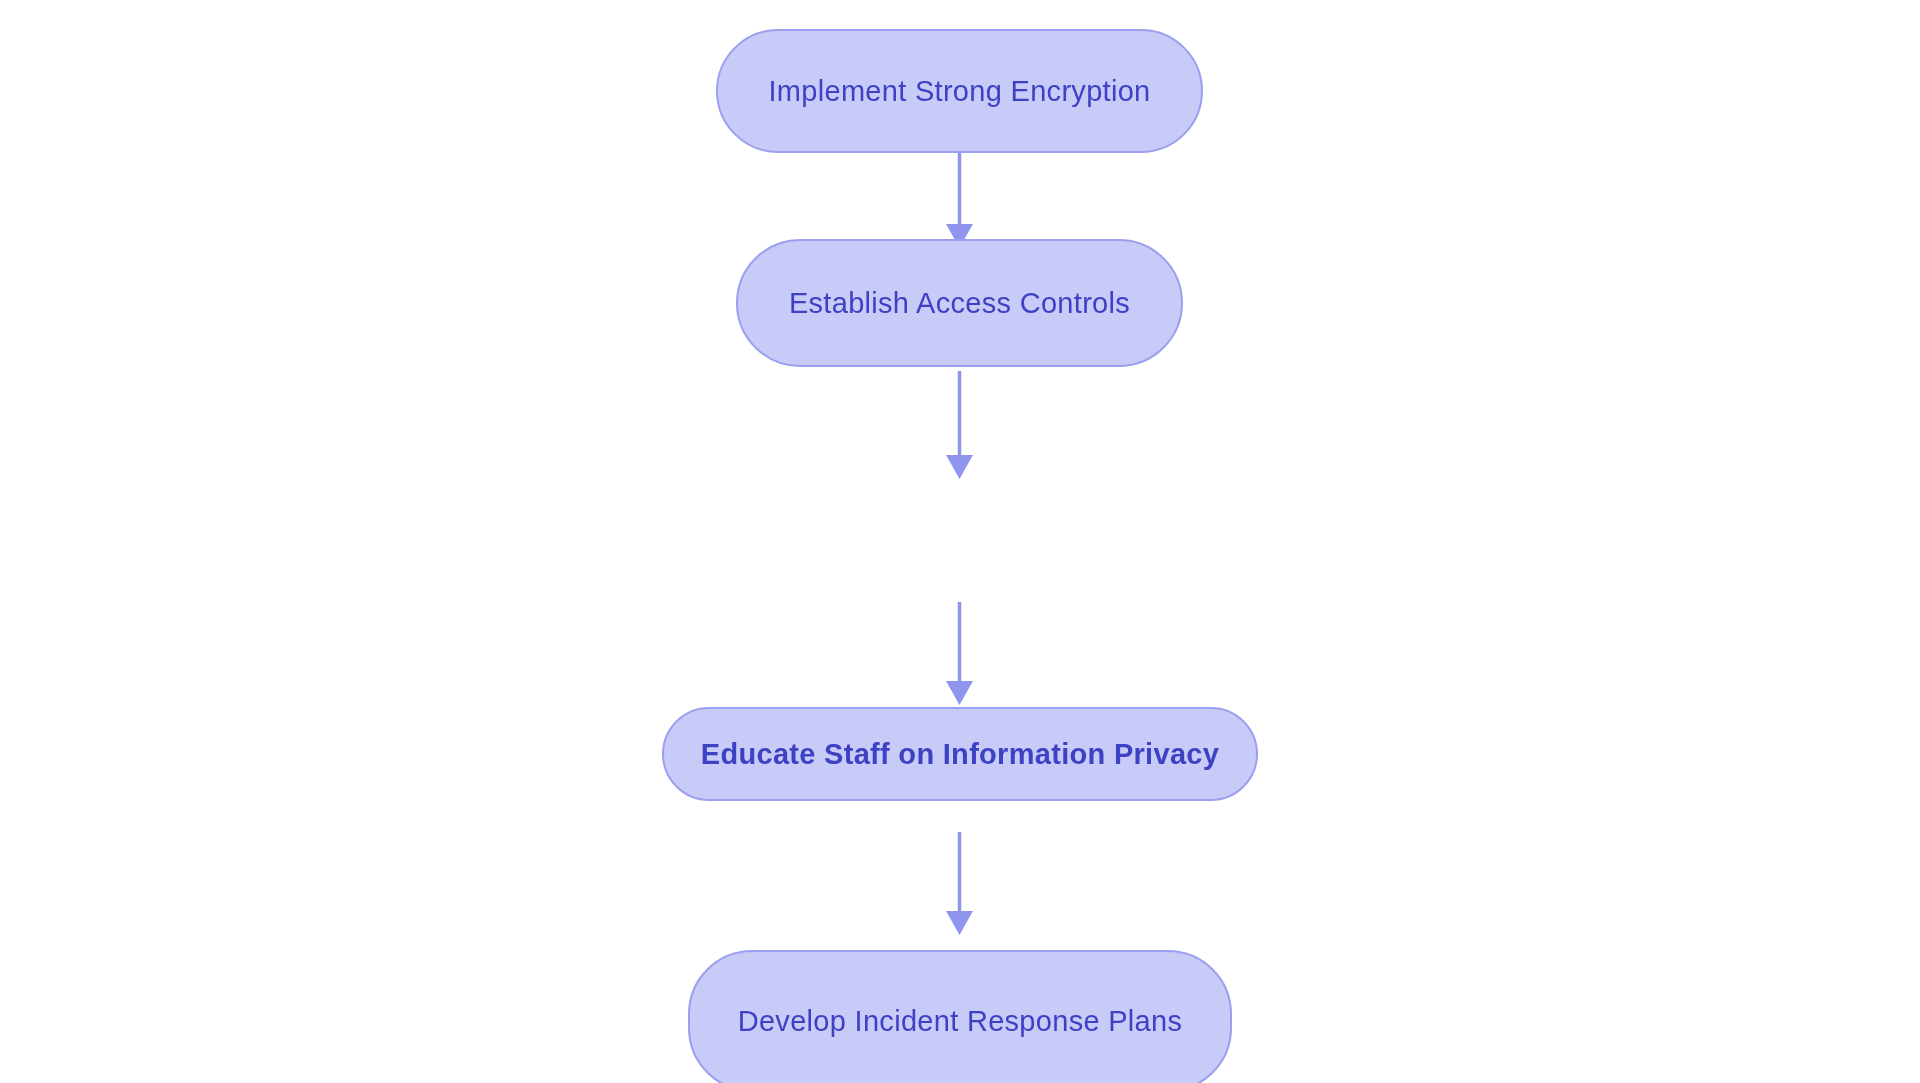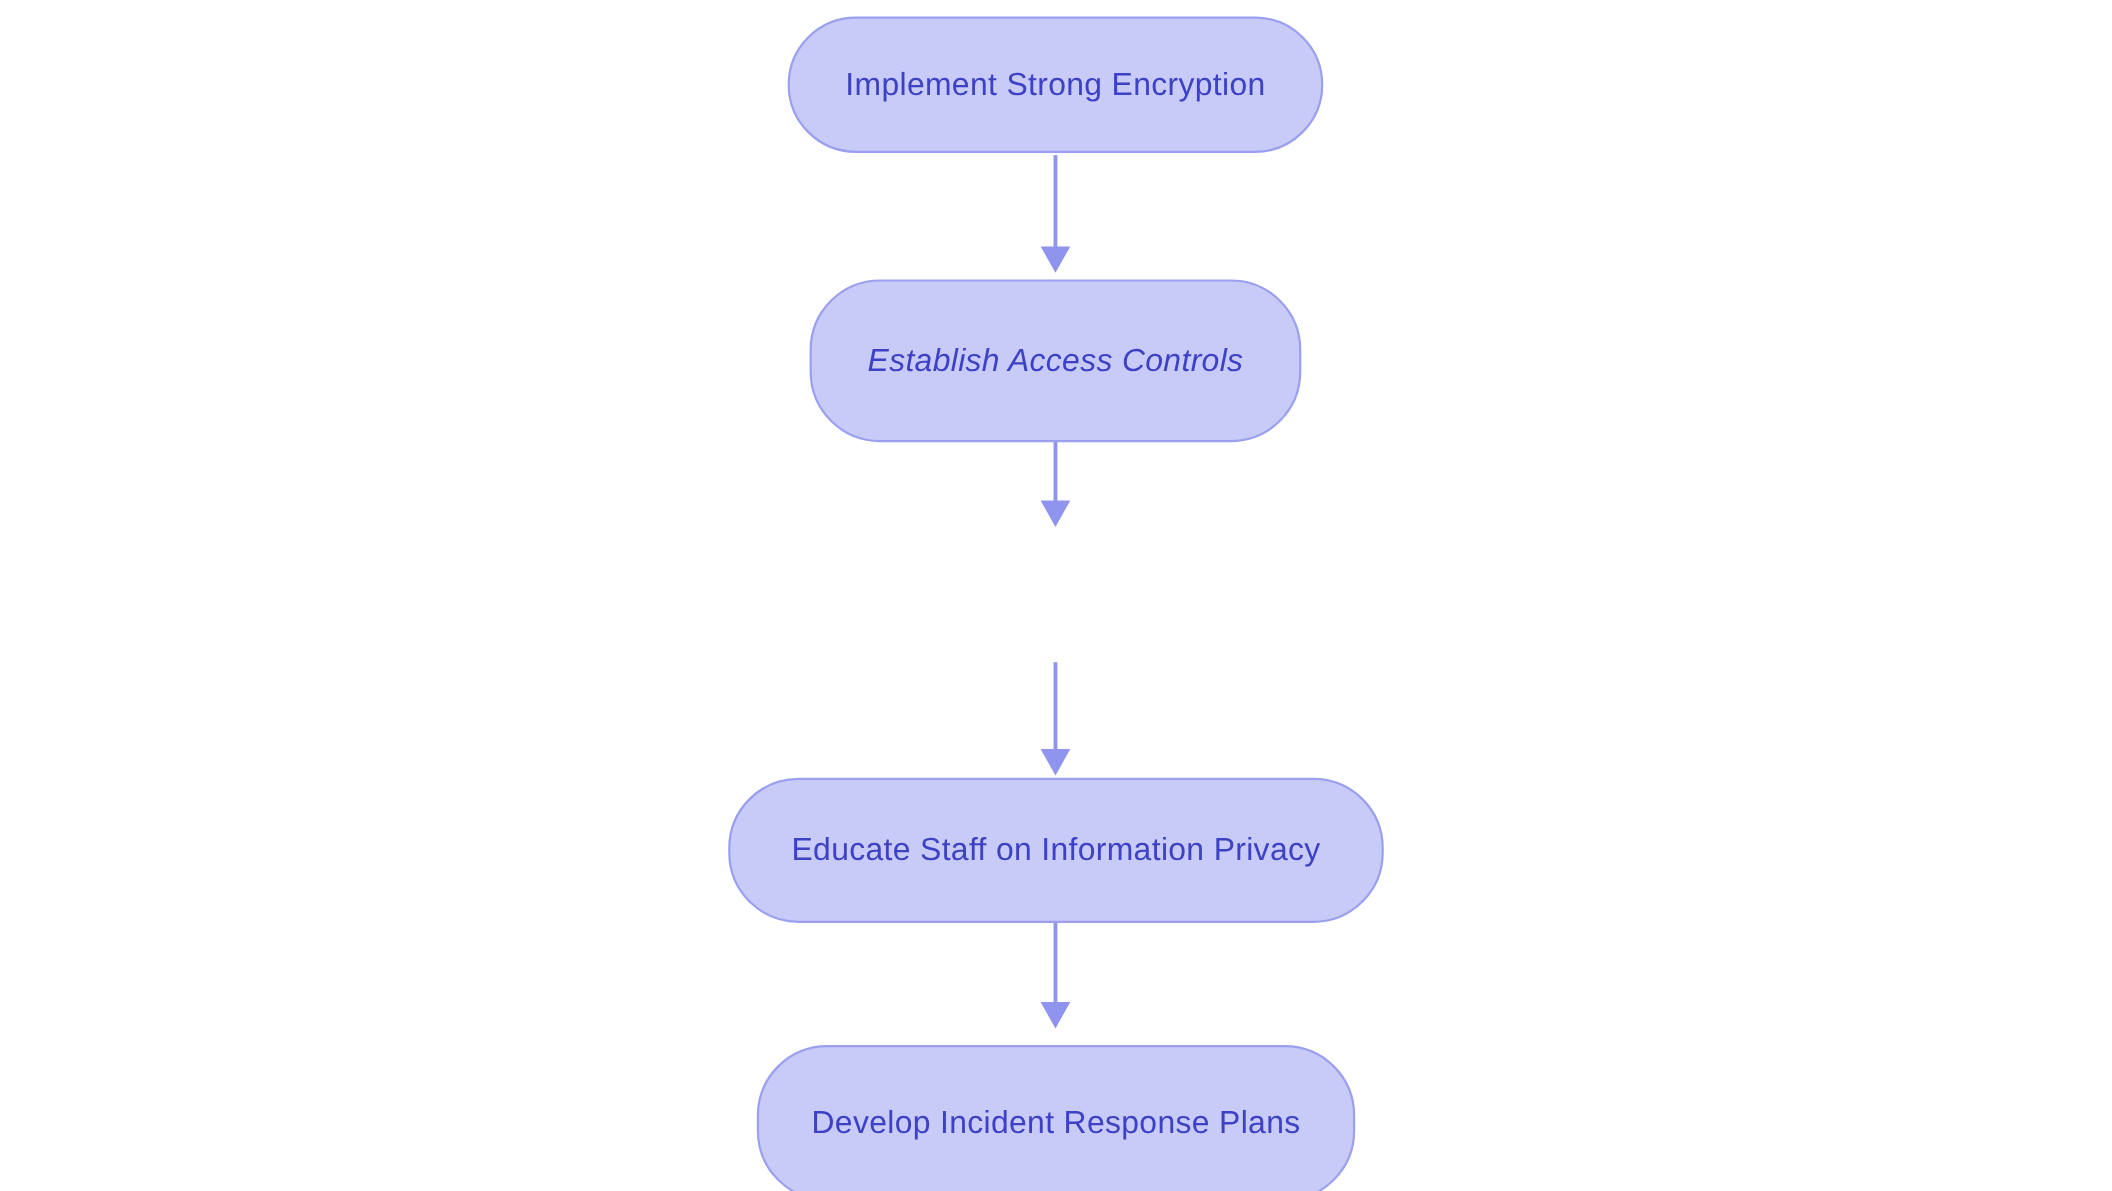--- a/index.html
+++ b/index.html
@@ -23,24 +23,24 @@
     background: var(--node-fill, #c8caf7);
     border: 2px solid var(--node-border, #9aa0ef);
     border-radius: 64px;
     box-sizing: border-box;
     color: var(--node-text, #3d42c4);
     font-size: 29px;
     letter-spacing: 0.3px;
     text-align: center;
     white-space: nowrap;
   }
-  .node-1 { left: 716px; top: 15px;  width: 487px; height: 124px; }
-  .node-2 { left: 736px; top: 254px; width: 447px; height: 148px; font-style: italic; }
+  .node-1 { left: 716px; top: 29px;  width: 487px; height: 124px; }
+  .node-2 { left: 736px; top: 239px; width: 447px; height: 128px; }
   .node-3 { left: 729px; top: 480px; width: 462px; height: 120px; }
-  .node-4 { left: 662px; top: 707px; width: 596px; height: 132px; }
+  .node-4 { left: 662px; top: 707px; width: 596px; height: 94px; font-weight: bold; }
   .node-5 { left: 688px; top: 938px; width: 544px; height: 142px; margin-top: 12px; }
   .arrow-layer {
     position: absolute;
     left: 0;
     top: 0;
     width: 1920px;
     height: 1083px;
     pointer-events: none;
   }
   .arrow-stem {

